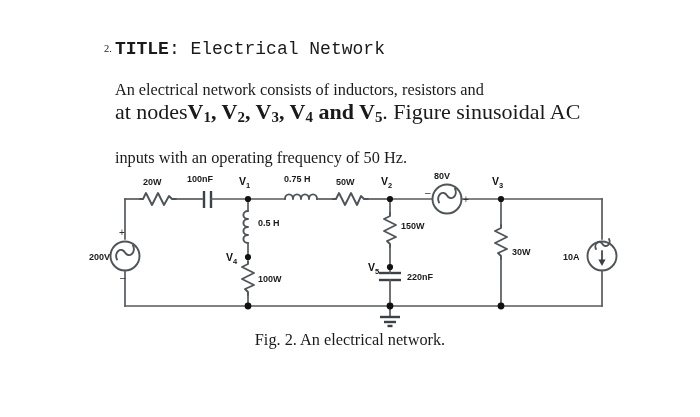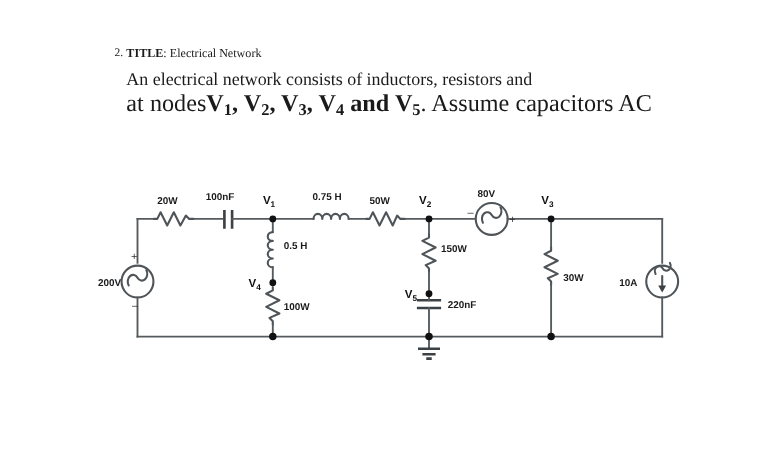--- a/index.html
+++ b/index.html
@@ -41,25 +41,27 @@
     flex: 0 0 auto;
   }
   .q-body {
     flex: 1 1 auto;
   }
   .para-line {
     font-size: 16.3px;
     line-height: 22.6px;
     white-space: nowrap;
     text-align: justify;
+    margin-top: 18px;
   }
   .title-line {
-    font-size: 11px;
+    font-size: 18px;
     line-height: 22.6px;
     white-space: nowrap;
+    font-family: Liberation Mono, monospace;
   }
   .b { font-weight: bold; }
   .vsub {
     font-weight: bold;
     text-align: center;
   }
   .vsub sub {
     font-size: 0.68em;
     font-weight: bold;
     vertical-align: -0.22em;
@@ -150,23 +152,24 @@
 
         <div class="title-line">
           <span class="b">TITLE</span><span>: </span><span>Electrical Network</span>
         </div>
 
         <div class="para-line">An electrical network consists of inductors, resistors and</div>
 
         <div class="just-line">
           <span>at nodes </span>
             <span class="vsub">V<sub>1</sub>, V<sub>2</sub>, V<sub>3</sub>, V<sub>4</sub> and V<sub>5</sub></span>
-            <span>. Assume capacitors AC</span>
+            <span>. Figure sinusoidal AC</span>
         </div>
 
+        <div class="para-line">inputs with an operating frequency of 50 Hz.</div>
       </div>
     </div>
   </div>
 
   <div class="figure">
     <svg width="700" height="180" viewBox="0 0 700 180" xmlns="http://www.w3.org/2000/svg">
 
       <path class="wire" d="M125,36 L140,36"></path>
 
       <path class="comp" d="M140,36 L143,36 L146,30 L152,42 L158,30 L164,42 L169,33 L172,36 L176,36"></path>
@@ -271,14 +274,15 @@
       <g>
         <text class="nodelbl" x="226" y="98"><tspan>V</tspan><tspan dy="3" font-size="7.5">4</tspan></text>
       </g>
       <g>
         <text class="nodelbl" x="368" y="108"><tspan>V</tspan><tspan dy="3" font-size="7.5">5</tspan></text>
       </g>
 
     </svg>
   </div>
 
+  <div class="caption">Fig. 2. An electrical network.</div>
 
 </div>
 
 </body></html>

